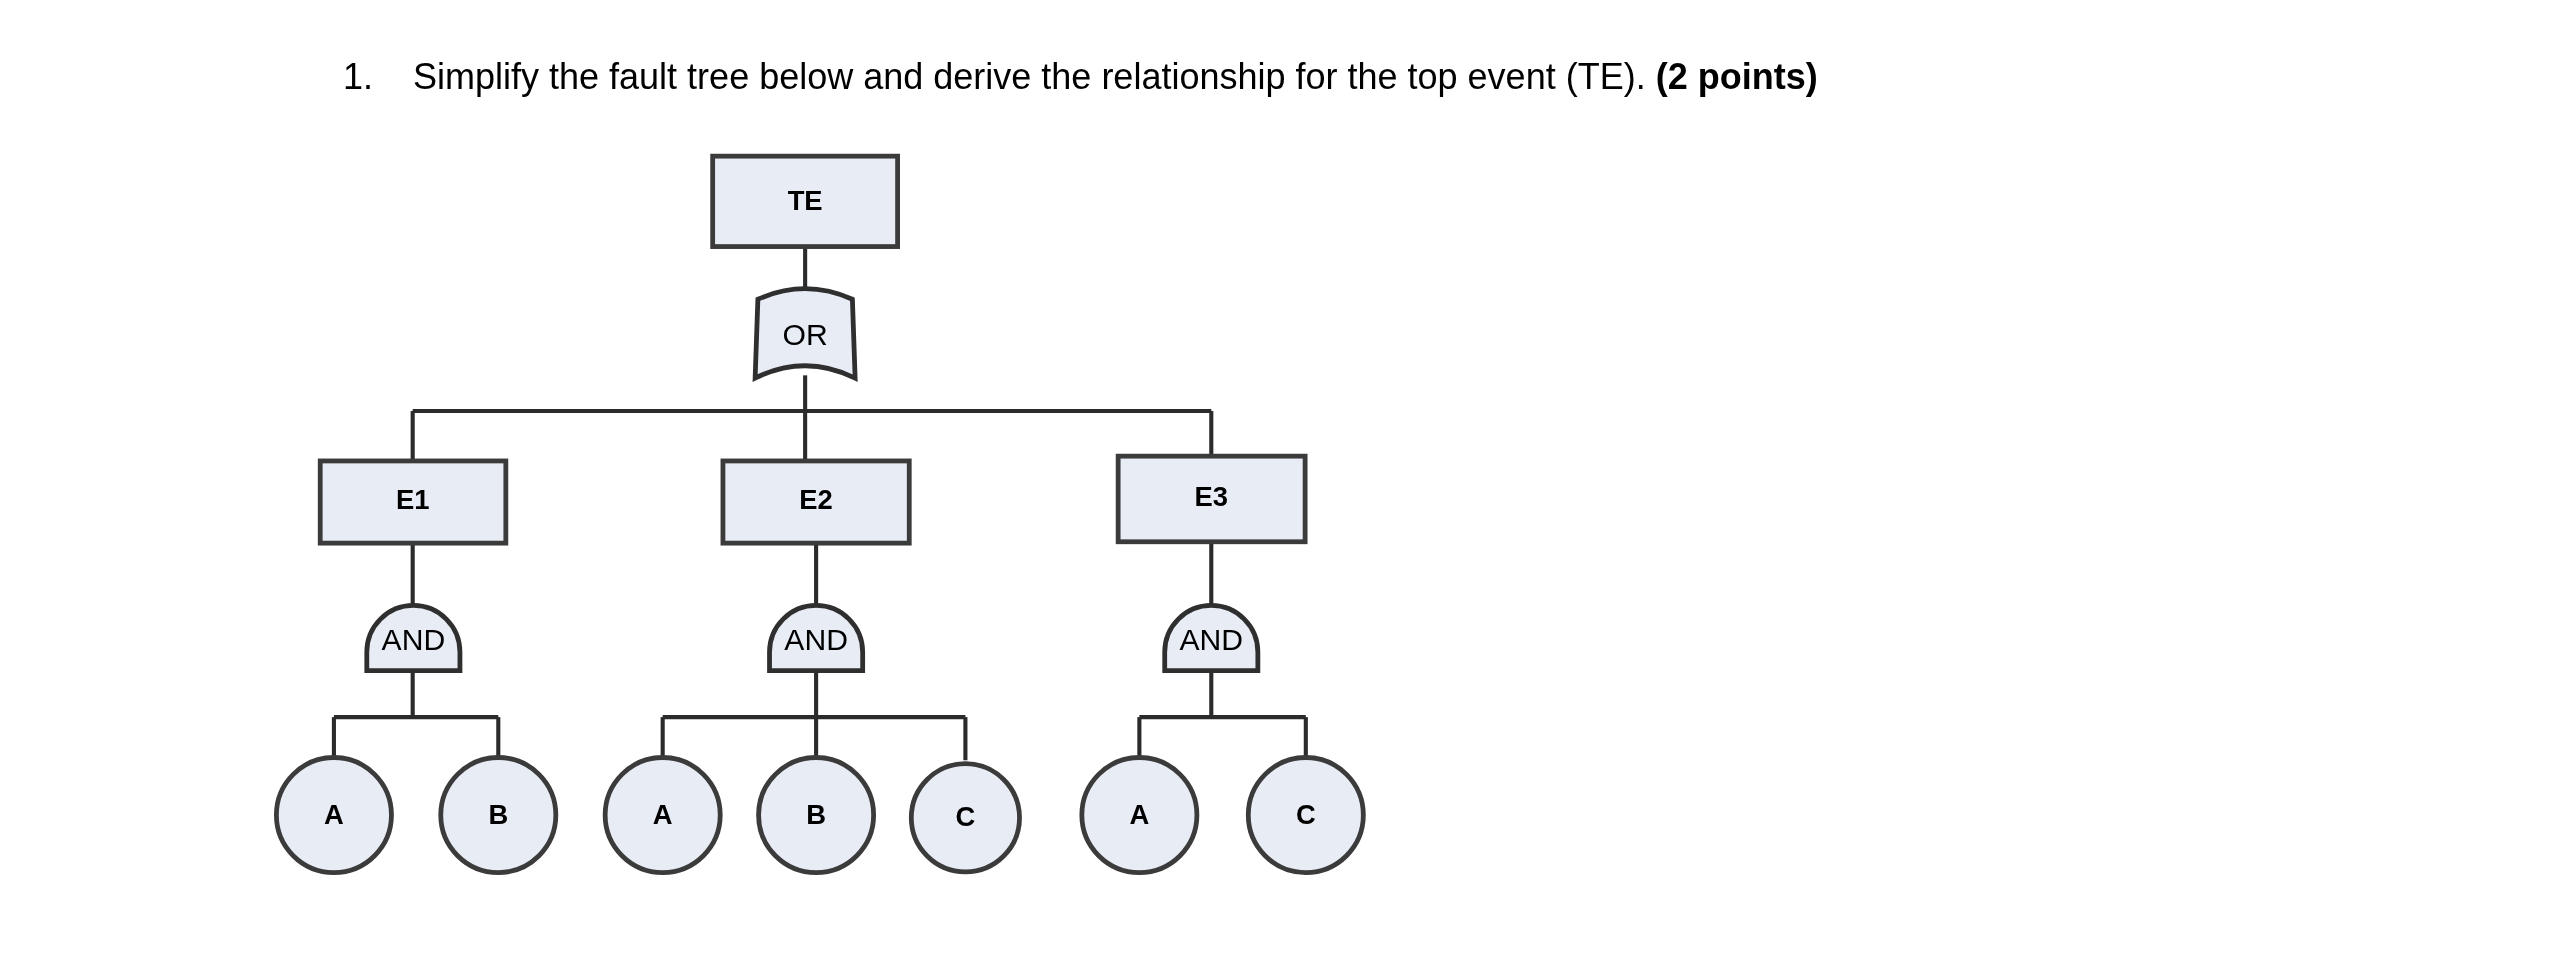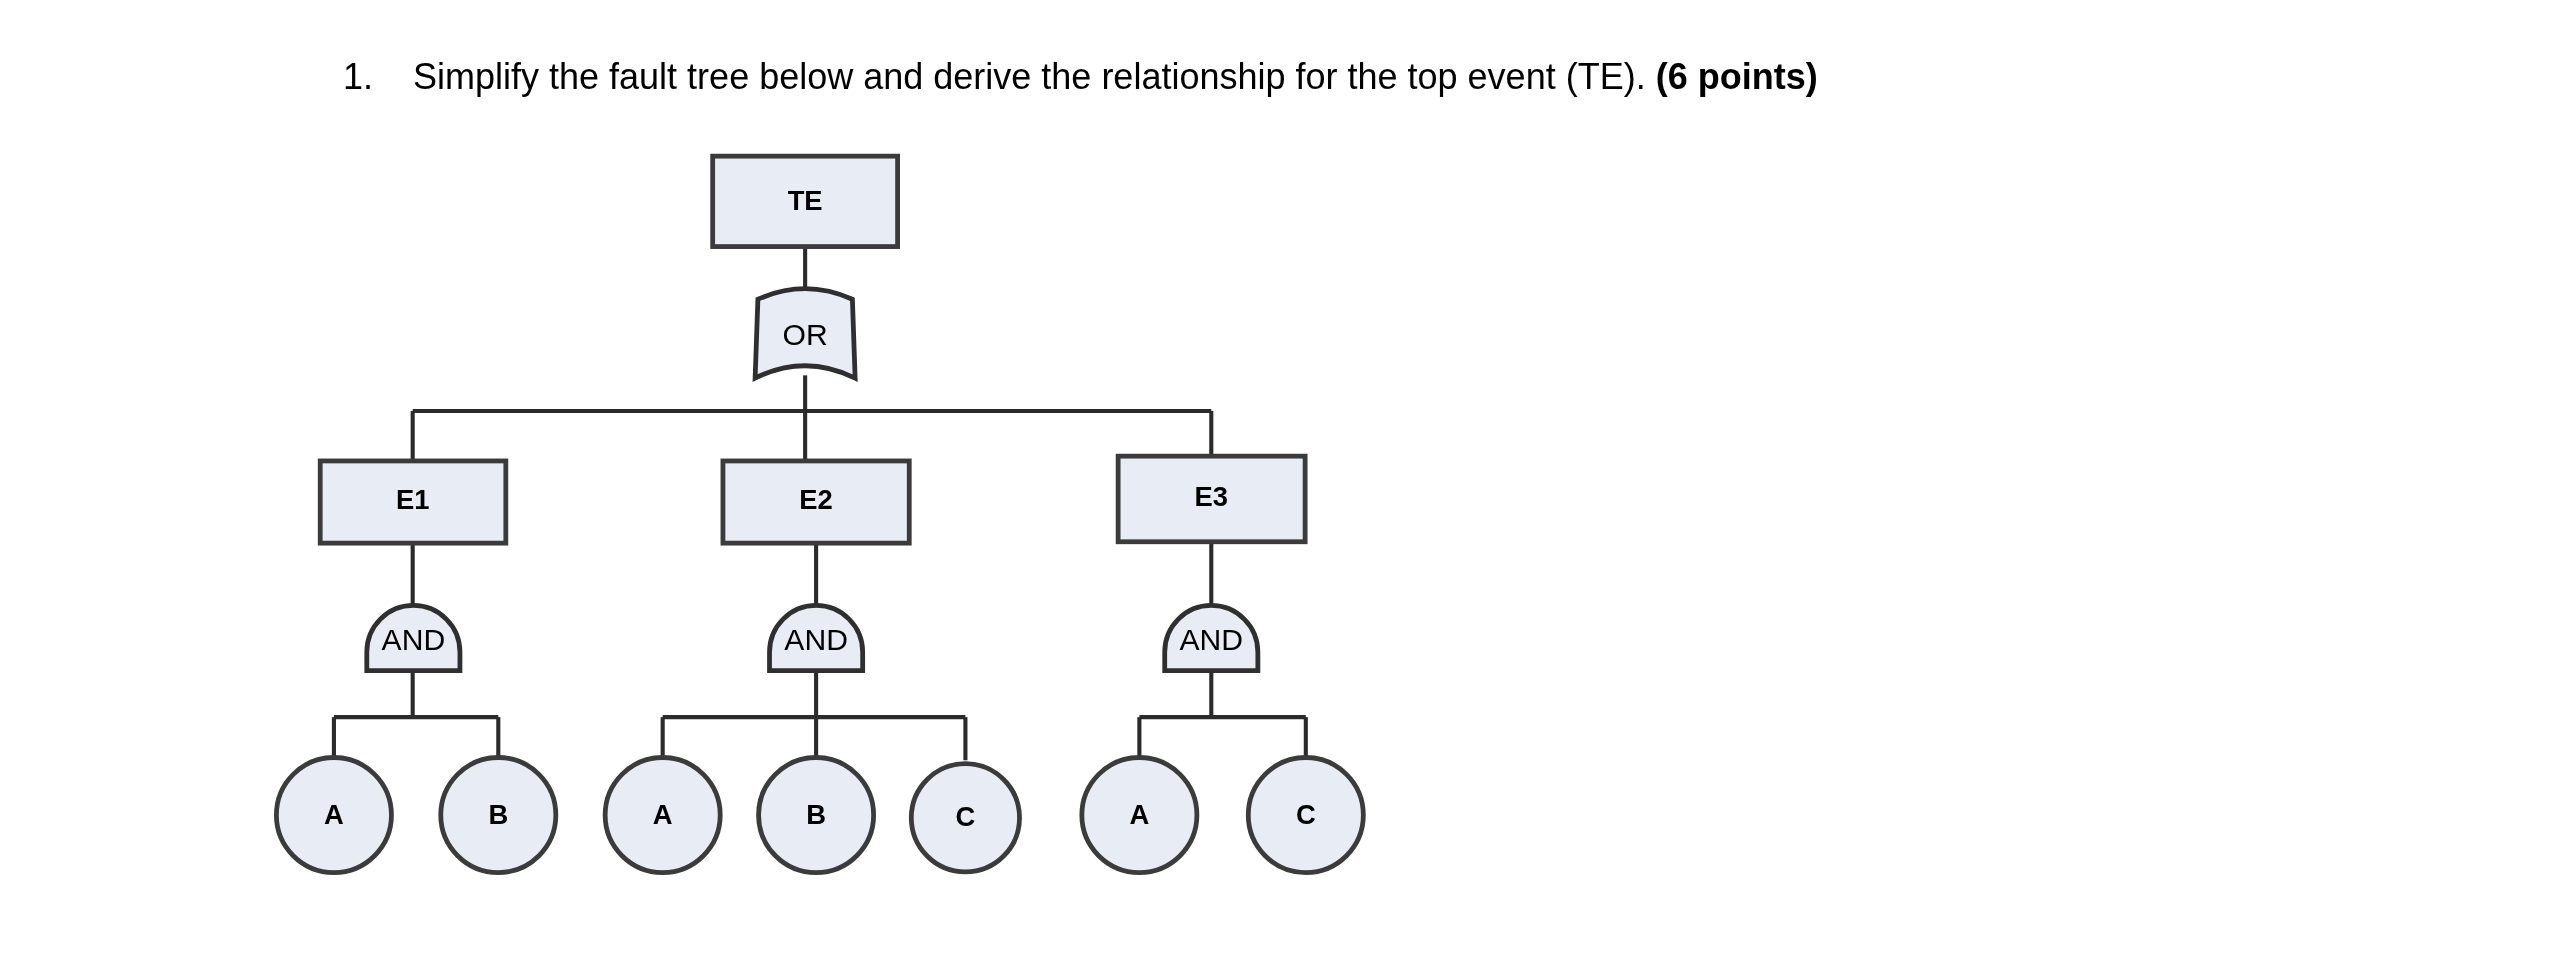--- a/index.html
+++ b/index.html
@@ -83,21 +83,21 @@
   text.gate-lbl { font-size: 44px; font-weight: 400; }
   text.leaf-lbl { font-size: 40px; font-weight: bold; }
 </style>
 </head>
 <body>
 
 <div id="page">
 
   <div class="question-block">
     <span class="q-number">1.</span>
-    <span class="q-text"><span>Simplify the fault tree below and derive the relationship for the top event (TE). </span><span class="q-points">(6 points)</span></span>
+    <span class="q-text"><span>Simplify the fault tree below and derive the relationship for the top event (TE). </span><span class="q-points">(2 points)</span></span>
   </div>
 
   <div id="diagram-wrap">
     <svg id="fault-tree" viewBox="0 0 3760 1425" xmlns="http://www.w3.org/2000/svg">
 
       <g>
 
         <path class="edge" d="M 1175 358 L 1175 432"></path>
 
         <path class="edge" d="M 1175 548 L 1175 673"></path>

